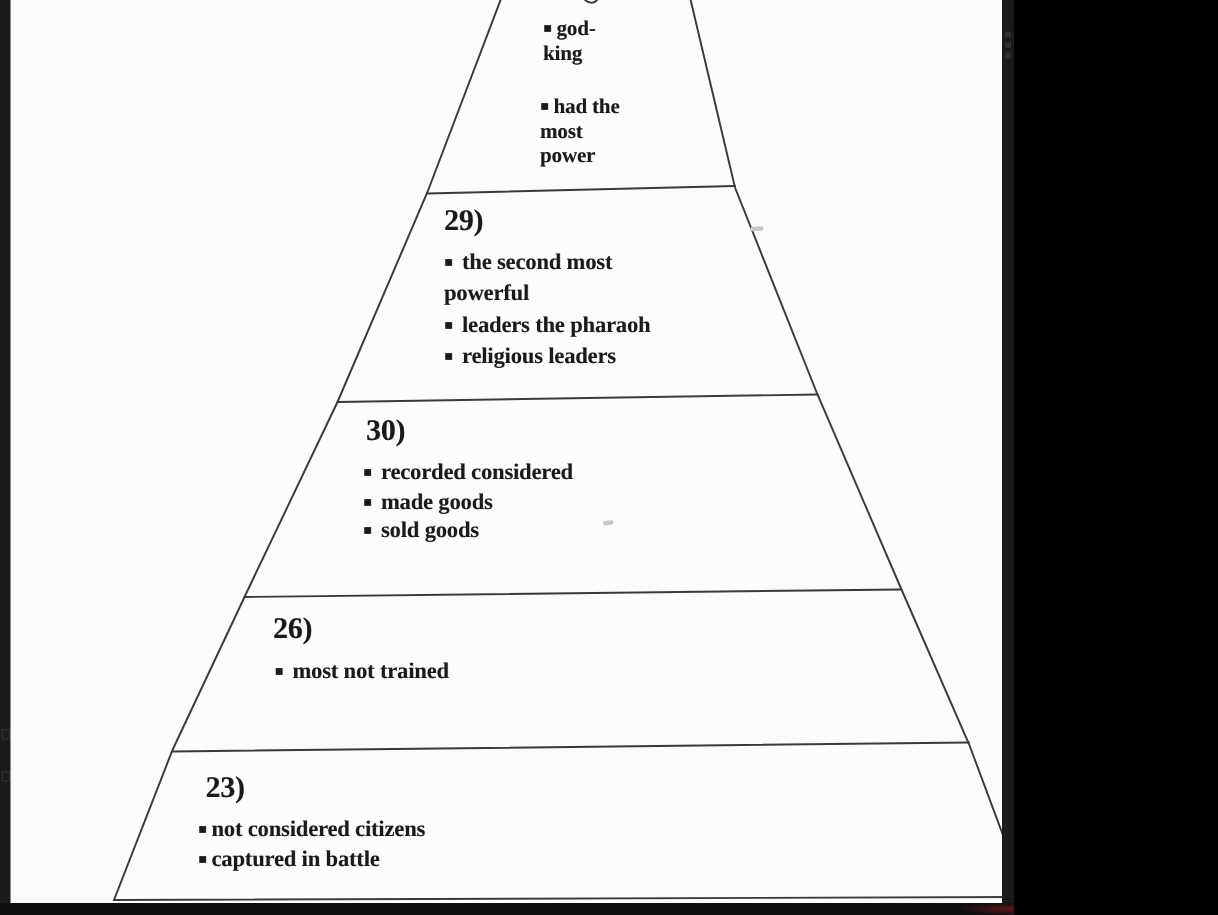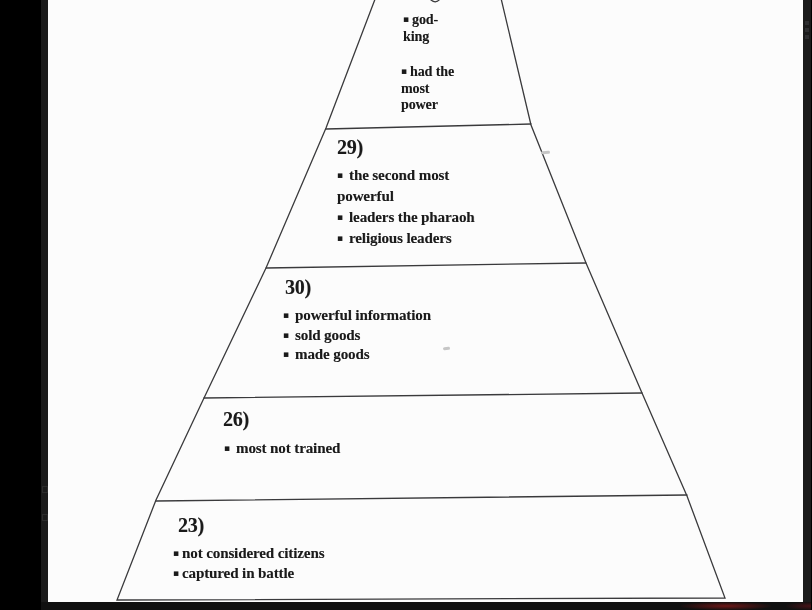--- a/index.html
+++ b/index.html
@@ -1,23 +1,22 @@
 <!DOCTYPE html>
 <html style="--text-color: #1a1a1a; --line-color: #3a3a3c; --bar-color: #1b1b1b;"><head>
 <meta charset="utf-8">
 <style>
   html,body{margin:0;padding:0;background:#000;}
   .screen{
     position:relative;
-    width:770px;height:610px;
+    width:676px;height:610px;
     background:#fcfcfc;
     overflow:hidden;
     font-family:"Liberation Serif","DejaVu Serif",serif;
     color:var(--text-color,#1a1a1a);
-    margin-left:41px;
   }
   
   .pyramid-svg{position:absolute;left:0;top:0;width:812px;height:610px;}
   .pyramid-svg path, .pyramid-svg line{
     fill:none;
     stroke:var(--line-color,#3a3a3c);
     stroke-width:1.3;
     stroke-linecap:round;
   }
   
@@ -76,23 +75,23 @@
 
   <div class="lvl-label" style="left:296px;top:136px;">29)</div>
   <div class="blist fs15" style="left:296px;top:165px;width:154px;line-height:21px;">
     <div class="item"><span class="glyph">▪</span><span>the second most powerful</span></div>
     <div class="item"><span class="glyph">▪</span><span>leaders the pharaoh</span></div>
     <div class="item"><span class="glyph">▪</span><span>religious leaders</span></div>
   </div>
 
   <div class="lvl-label" style="left:244px;top:276px;">30)</div>
   <div class="blist fs15" style="left:242px;top:306px;width:210px;line-height:19.5px;">
-    <div class="item"><span class="glyph">▪</span><span>powerful information</span></div>
+    <div class="item"><span class="glyph">▪</span><span>recorded considered</span></div>
+    <div class="item"><span class="glyph">▪</span><span>made goods</span></div>
     <div class="item"><span class="glyph">▪</span><span>sold goods</span></div>
-    <div class="item"><span class="glyph">▪</span><span>made goods</span></div>
   </div>
 
   <div class="lvl-label" style="left:182px;top:408px;">26)</div>
   <div class="blist fs15" style="left:183px;top:438px;width:210px;line-height:20px;">
     <div class="item"><span class="glyph">▪</span><span>most not trained</span></div>
   </div>
 
   <div class="lvl-label" style="left:137px;top:514px;">23)</div>
   <div class="blist fs15 tight" style="left:132px;top:544px;width:240px;line-height:19.5px;">
     <div class="item"><span class="glyph">▪</span><span>not considered citizens</span></div>

